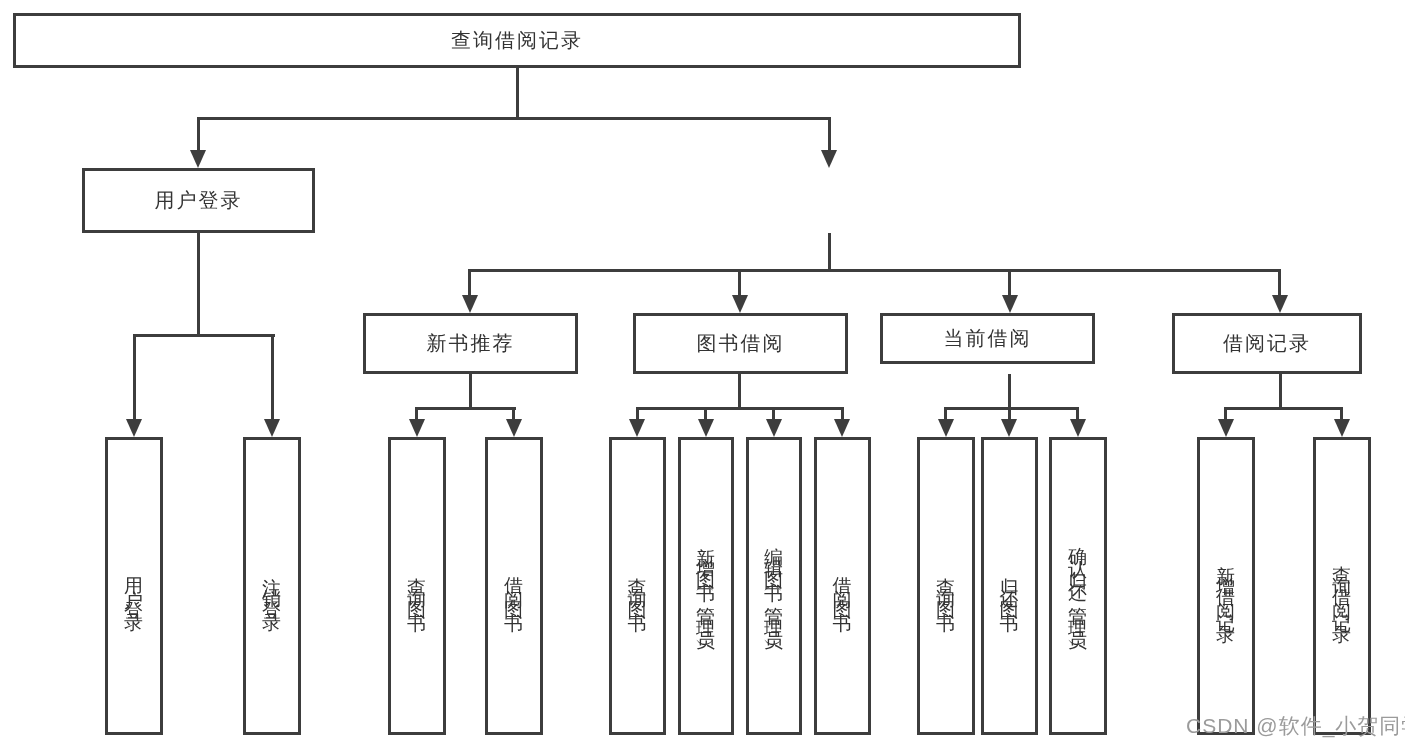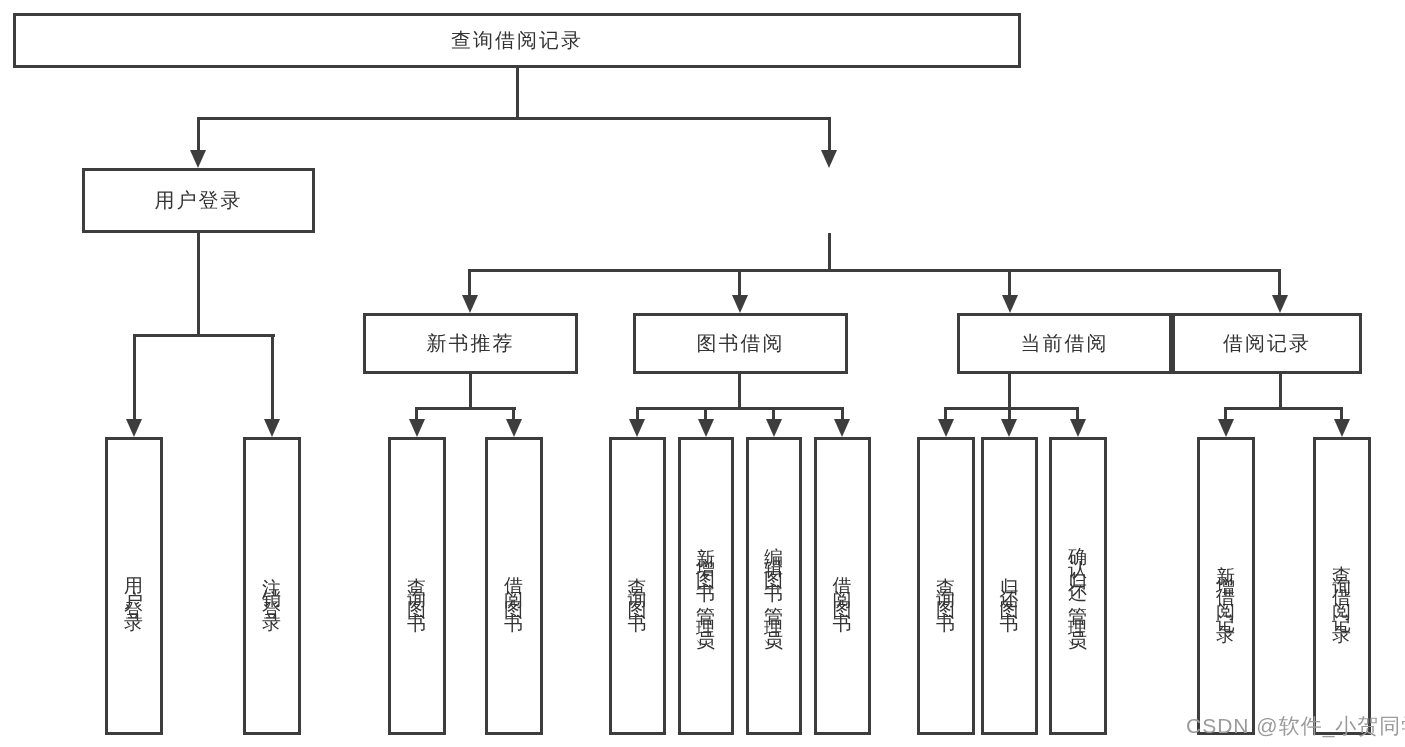--- a/index.html
+++ b/index.html
@@ -68,21 +68,21 @@
     <span class="hl">用户登录</span>
   </div>
 
 
   <div class="box" style="left:363px;top:313px;width:215px;height:61px">
     <span class="hl">新书推荐</span>
   </div>
   <div class="box" style="left:633px;top:313px;width:215px;height:61px">
     <span class="hl">图书借阅</span>
   </div>
-  <div class="box" style="left:957px;top:313px;width:215px;height:61px">
+  <div class="box" style="left:880px;top:313px;width:215px;height:51px">
     <span class="hl">当前借阅</span>
   </div>
   <div class="box" style="left:1172px;top:313px;width:190px;height:61px">
     <span class="hl">借阅记录</span>
   </div>
 
   <div class="box" style="left:105px;top:437px;width:58px;height:298px">
     <span class="vt">用户登录</span>
   </div>
   <div class="box" style="left:243px;top:437px;width:58px;height:298px">

